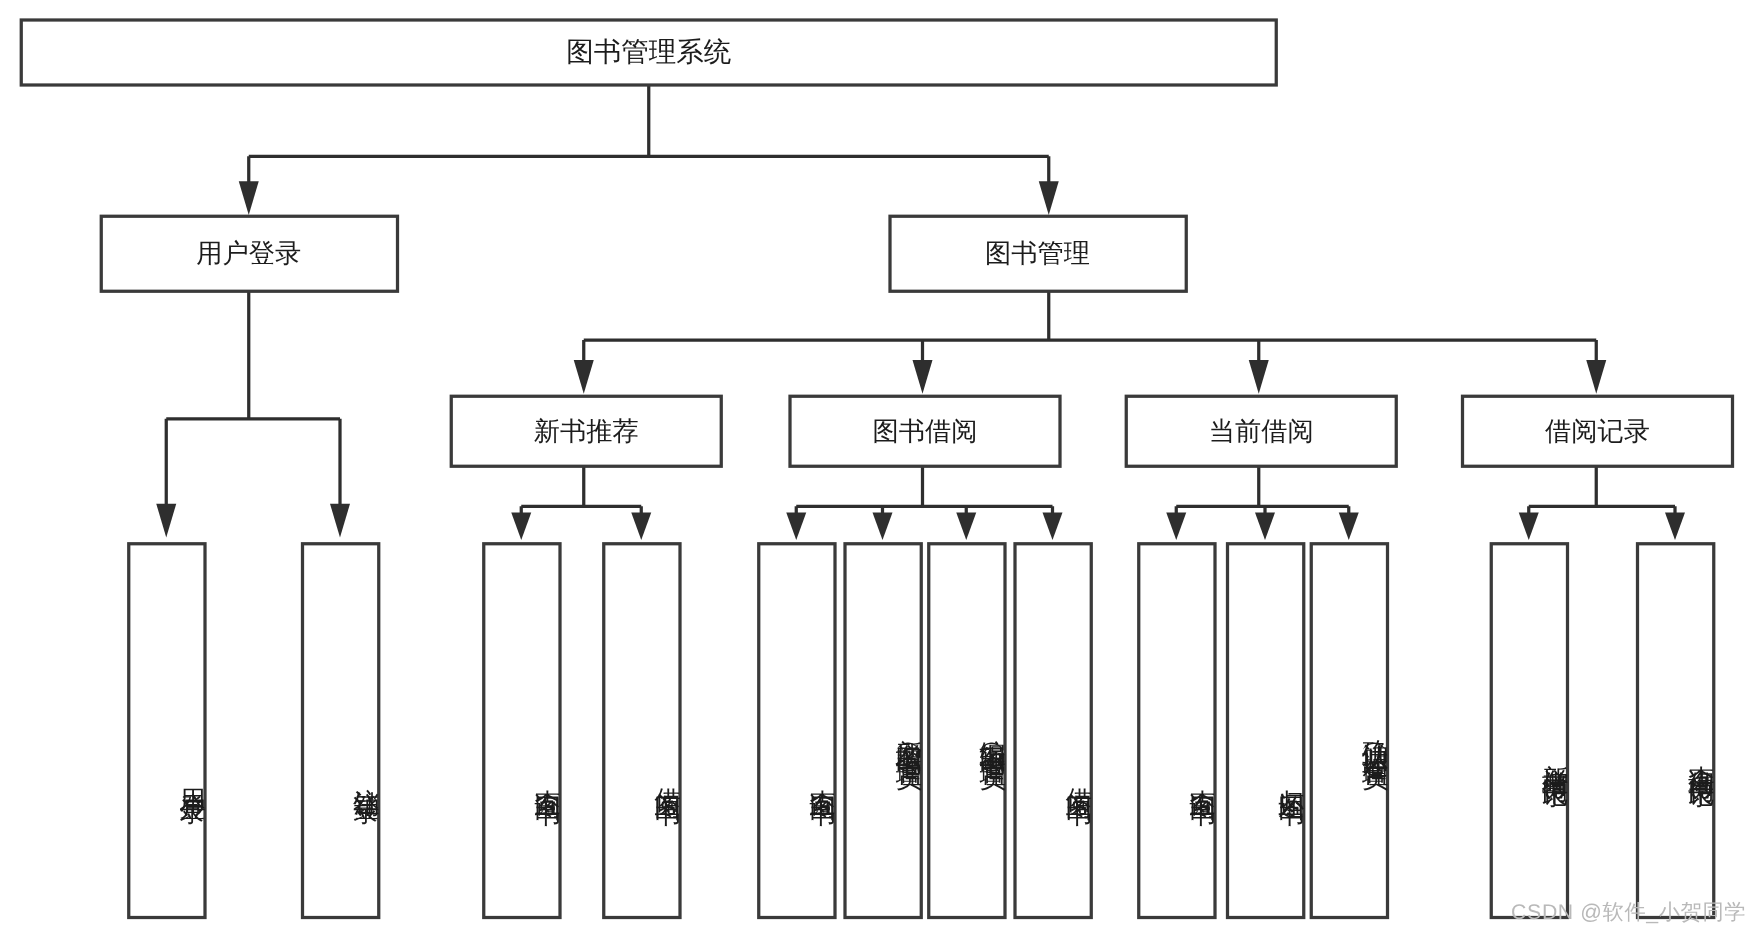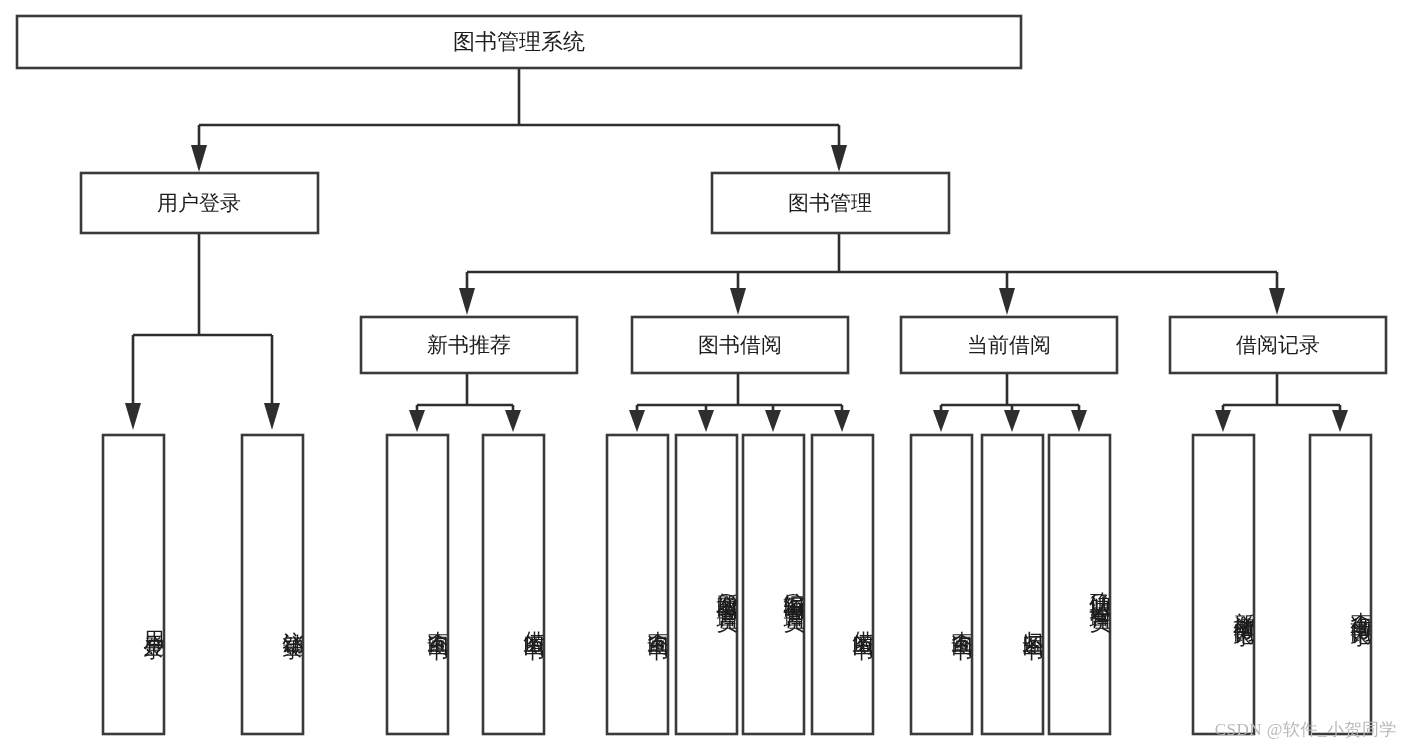--- a/index.html
+++ b/index.html
@@ -63,21 +63,21 @@
     display: flex;
     align-items: flex-start;
     justify-content: center;
     white-space: nowrap;
     pointer-events: none;
   }
   .watermark {
     position: absolute;
     right: 8px;
     bottom: 6px;
-    font-family: Liberation Serif, serif;
+    font-family: Liberation Sans, sans-serif;
     font-size: 17px;
     color: #b9b9b9;
     letter-spacing: 0.5px;
     white-space: nowrap;
   }
 </style>
 </head>
 <body>
 
 <div id="diagram-root">

